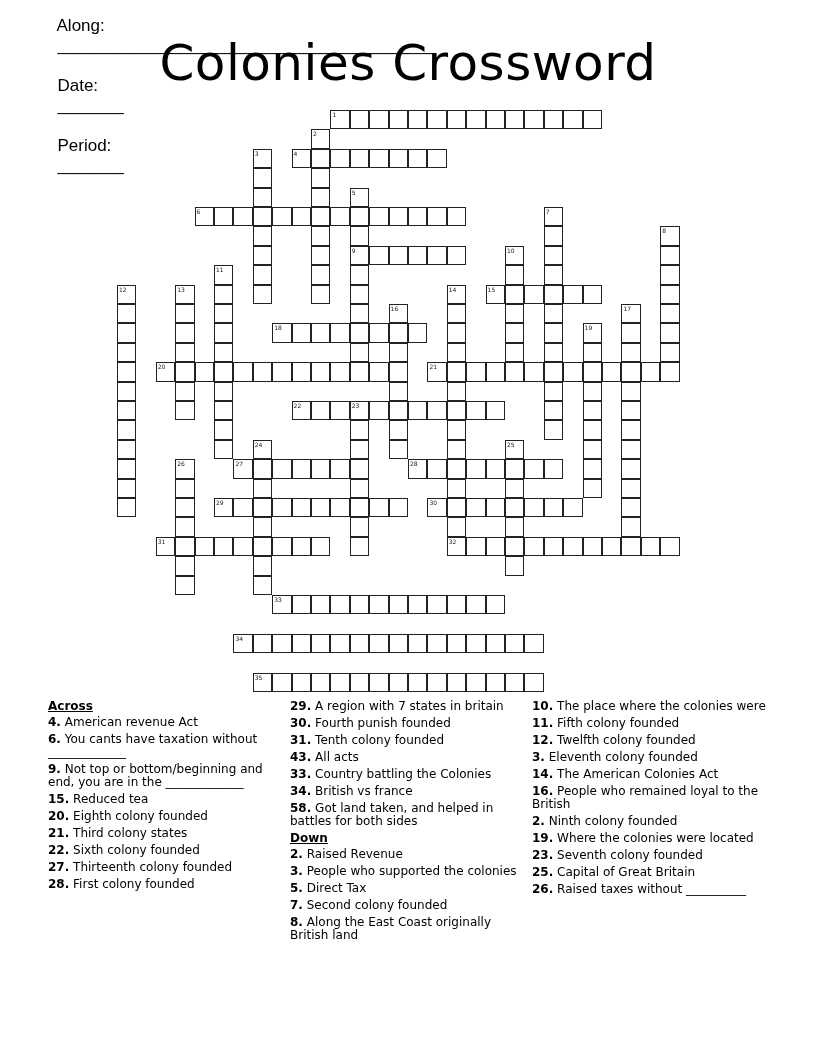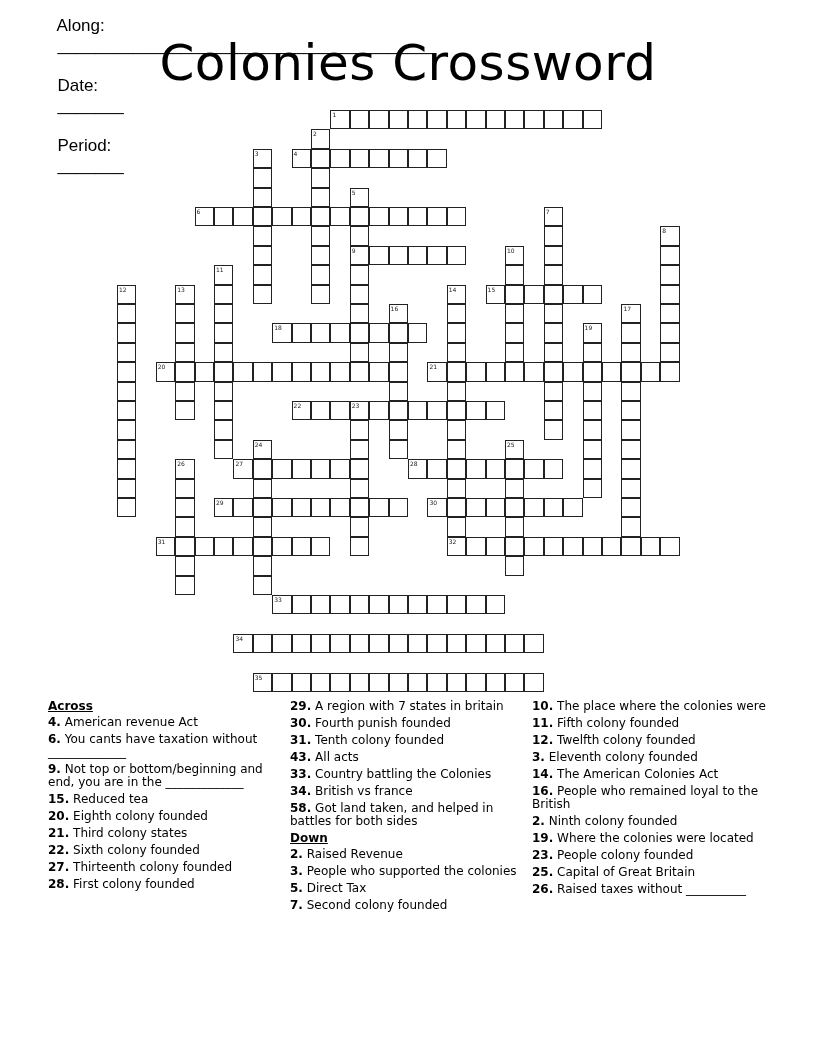--- a/index.html
+++ b/index.html
@@ -442,29 +442,30 @@
       <div class="clue"><b>33.</b> <span>Country battling the Colonies</span></div>
       <div class="clue"><b>34.</b> <span>British vs france</span></div>
       <div class="clue"><b>58.</b> <span>Got land taken, and helped in battles for both sides</span></div>
     </div>
   <div class="sect">Down</div>
   <div id="c3">
       <div class="clue"><b>2.</b> <span>Raised Revenue</span></div>
       <div class="clue"><b>3.</b> <span>People who supported the colonies</span></div>
       <div class="clue"><b>5.</b> <span>Direct Tax</span></div>
       <div class="clue"><b>7.</b> <span>Second colony founded</span></div>
+      <div class="clue"><b>8.</b> <span>Along the East Coast originally British land</span></div>
     </div>
 </div>
 <div class="clues col3">
   <div id="c4">
       <div class="clue"><b>10.</b> <span>The place where the colonies were</span></div>
       <div class="clue"><b>11.</b> <span>Fifth colony founded</span></div>
       <div class="clue"><b>12.</b> <span>Twelfth colony founded</span></div>
       <div class="clue"><b>3.</b> <span>Eleventh colony founded</span></div>
       <div class="clue"><b>14.</b> <span>The American Colonies Act</span></div>
       <div class="clue"><b>16.</b> <span>People who remained loyal to the British</span></div>
       <div class="clue"><b>2.</b> <span>Ninth colony founded</span></div>
       <div class="clue"><b>19.</b> <span>Where the colonies were located</span></div>
-      <div class="clue"><b>23.</b> <span>People colony founded</span></div>
+      <div class="clue"><b>23.</b> <span>Seventh colony founded</span></div>
       <div class="clue"><b>25.</b> <span>Capital of Great Britain</span></div>
       <div class="clue"><b>26.</b> <span>Raised taxes without __________</span></div>
     </div>
 </div>
 
 </body></html>

